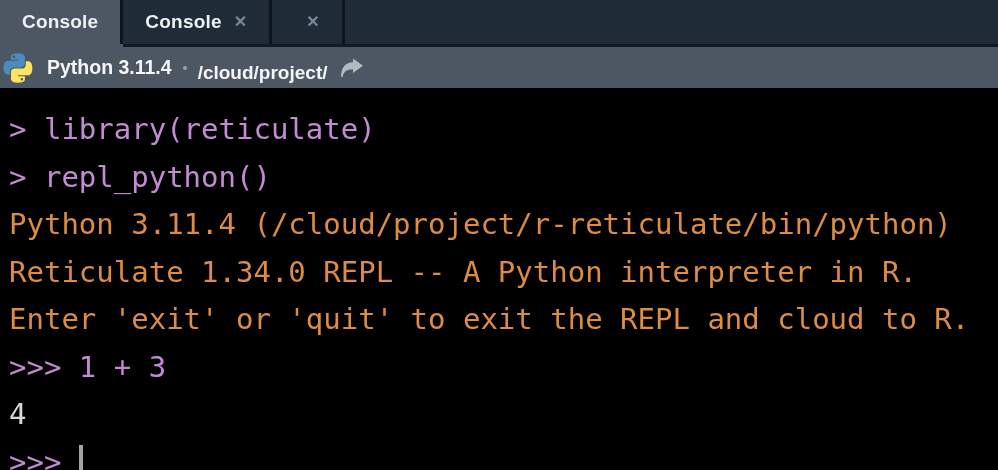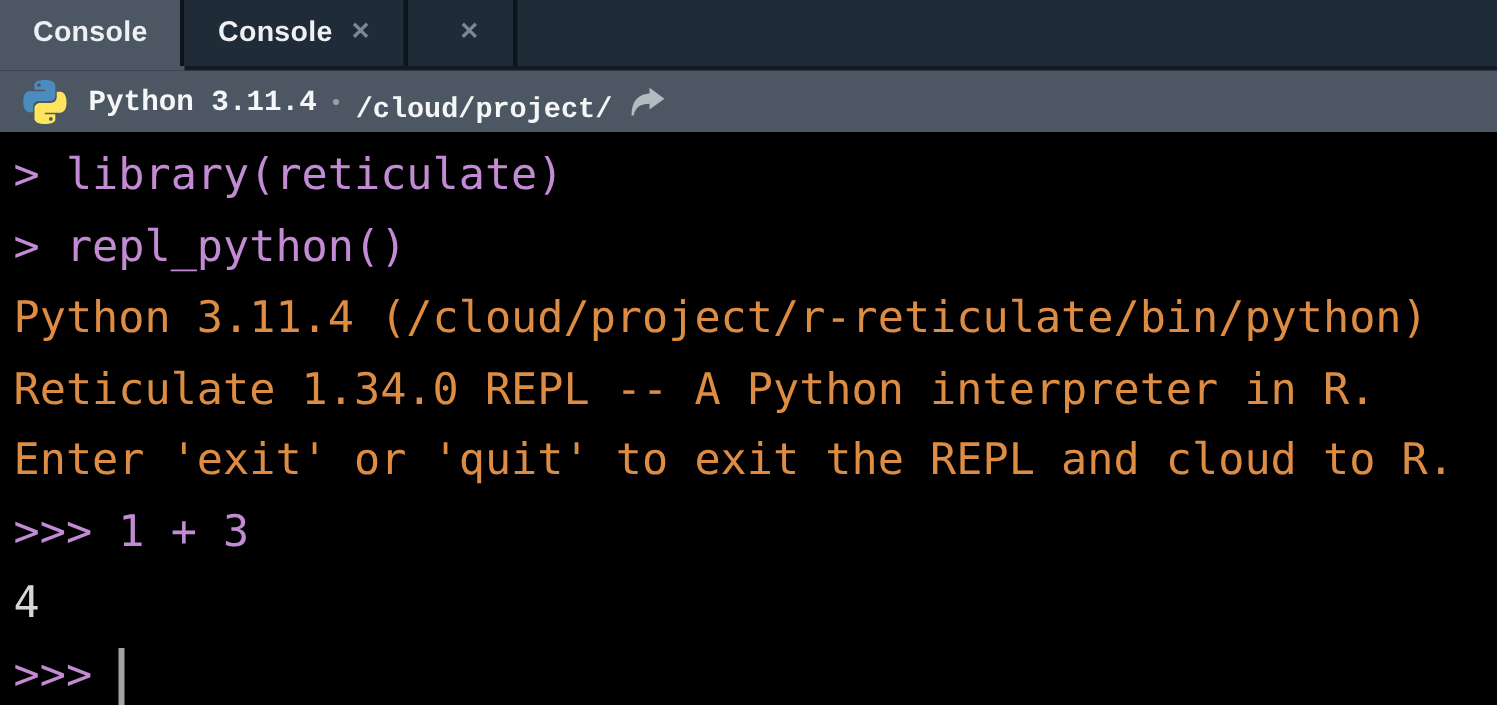--- a/index.html
+++ b/index.html
@@ -26,30 +26,30 @@
   
   .tabbar{height:47px;background:var(--tabbar-bg);display:flex;align-items:stretch;border-bottom:3px solid var(--tab-bottom-border);flex:0 0 auto;}
   .tab{display:flex;align-items:center;padding:0 22px;border-right:3px solid var(--tab-separator);cursor:pointer;position:relative;}
   .tab-label{color:var(--tab-text);font-size:19px;font-weight:bold;letter-spacing:.2px;white-space:nowrap;}
   .tab .close{margin-left:12px;color:var(--close-icon);font-size:16px;font-weight:bold;line-height:1;}
   .tab.active{background:var(--active-tab-bg);}
   .tab.active::after{content:"";position:absolute;left:0;right:-3px;bottom:-3px;height:3px;background:var(--active-tab-bg);}
   .tab-filler{flex:1;}
 
   
-  .pane-header{height:41px;background:var(--header-bg);display:flex;align-items:center;padding:0 14px 0 15px;flex:0 0 auto;font-family:Liberation Mono, monospace;}
+  .pane-header{height:41px;background:var(--header-bg);display:flex;align-items:center;padding:0 14px 0 3px;flex:0 0 auto;}
   .pylogo{width:30px;height:30px;display:inline-flex;flex:0 0 auto;}
   .pylogo svg{width:100%;height:100%;}
   .interp{color:#f4f6f7;font-size:19.5px;font-weight:bold;margin-left:14px;white-space:nowrap;}
   .hdr-dot{width:4px;height:4px;border-radius:50%;background:var(--dot-separator);margin:0 11px;display:inline-block;}
   .hdr-path{color:#f4f6f7;font-size:19px;font-weight:bold;white-space:nowrap;margin-top:11px;}
   .hdr-arrow{margin-left:10px;display:inline-flex;cursor:pointer;}
 
   
-  .console{flex:1;background:var(--console-bg);padding:5px 0 0 9px;font-family:"DejaVu Sans Mono","Liberation Mono",monospace;font-size:29px;overflow:hidden;cursor:text;}
+  .console{flex:1;background:var(--console-bg);padding:18px 0 0 9px;font-family:"DejaVu Sans Mono","Liberation Mono",monospace;font-size:29px;overflow:hidden;cursor:text;}
   .console-line{line-height:47.5px;white-space:pre;}
   .c-purple{color:var(--input-purple);}
   .c-orange{color:var(--output-orange);}
   .c-white{color:var(--result-white);}
   .cursor{display:inline-block;width:4px;height:40px;background:var(--cursor);vertical-align:middle;transform:translateY(1px);}
 </style>
 </head>
 <body>
 
 <div id="app">

